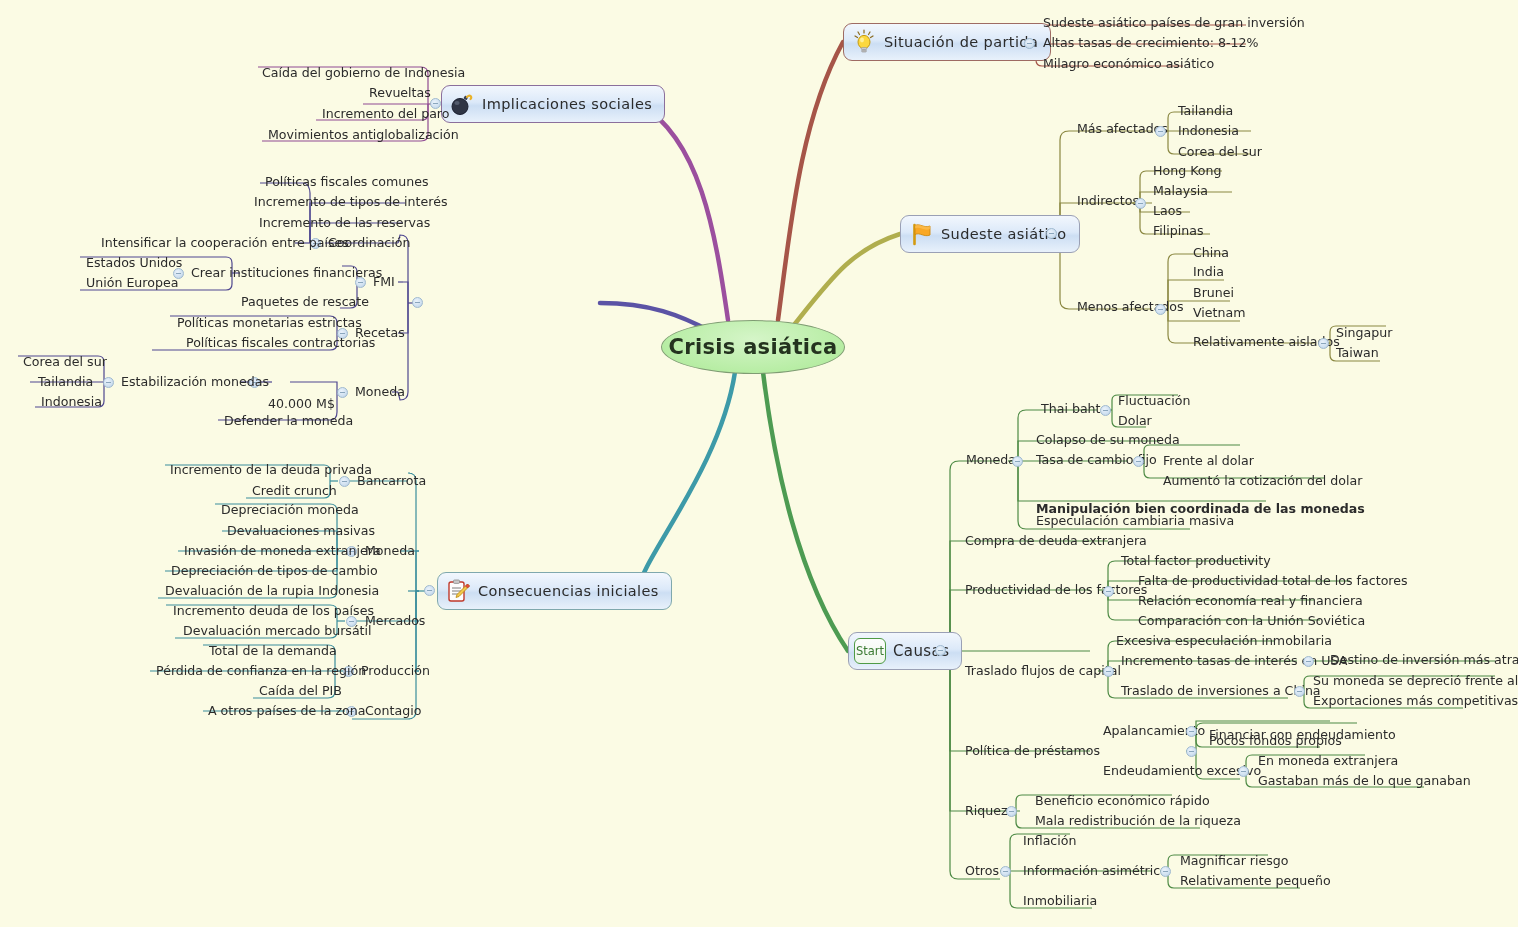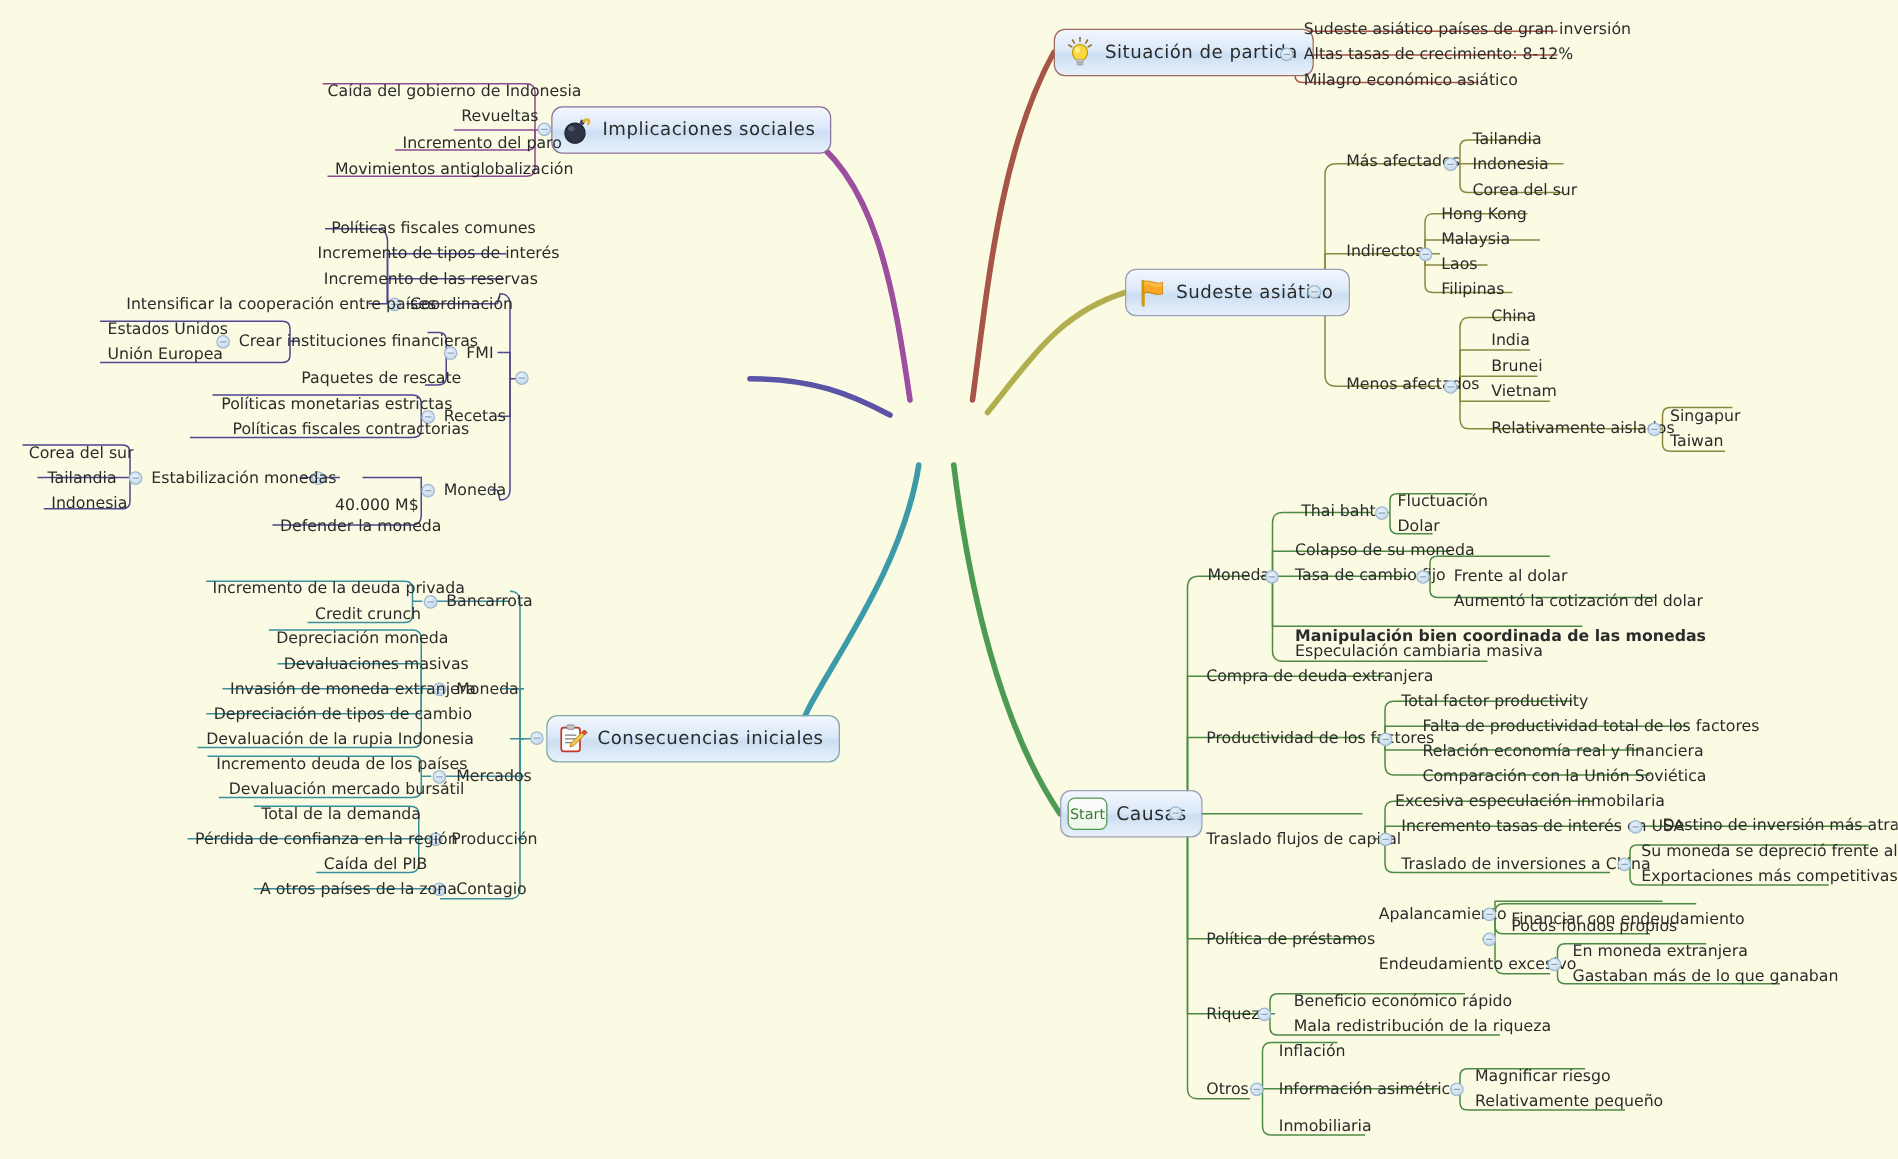--- a/index.html
+++ b/index.html
@@ -267,20 +267,23 @@
 
     <g stroke="#8f4a92" stroke-width="1.2" fill="none">
       <path d="M436,104 L428,104"></path>
       <path d="M428,104 L428,74 C428,70 426,67 421,67 L258,67"></path>
       <path d="M428,104 L363,104"></path>
       <path d="M428,104 L428,114 C428,118 426,120 422,120 L316,120"></path>
       <path d="M428,104 L428,134 C428,138 426,141 421,141 L262,141"></path>
     </g>
   </svg>
 
+  <div class="root" style="left:661px;top:320px;width:182px;height:52px;">
+    <span>Crisis asiática</span>
+  </div>
 
   <div class="mainnode" style="left:843px;top:23px;border:1px solid #9e6b63;">
     <span class="ic">
       <svg viewBox="0 0 26 26" width="26" height="26">
         <g stroke="#8a6a1e" stroke-width="1.2" stroke-linecap="round">
           <line x1="13" y1="1" x2="13" y2="4"></line>
             <line x1="7" y1="3" x2="8.5" y2="5.5"></line>
           <line x1="19" y1="3" x2="17.5" y2="5.5"></line>
             <line x1="4" y1="7" x2="6.5" y2="8.5"></line>
           <line x1="22" y1="7" x2="19.5" y2="8.5"></line>

